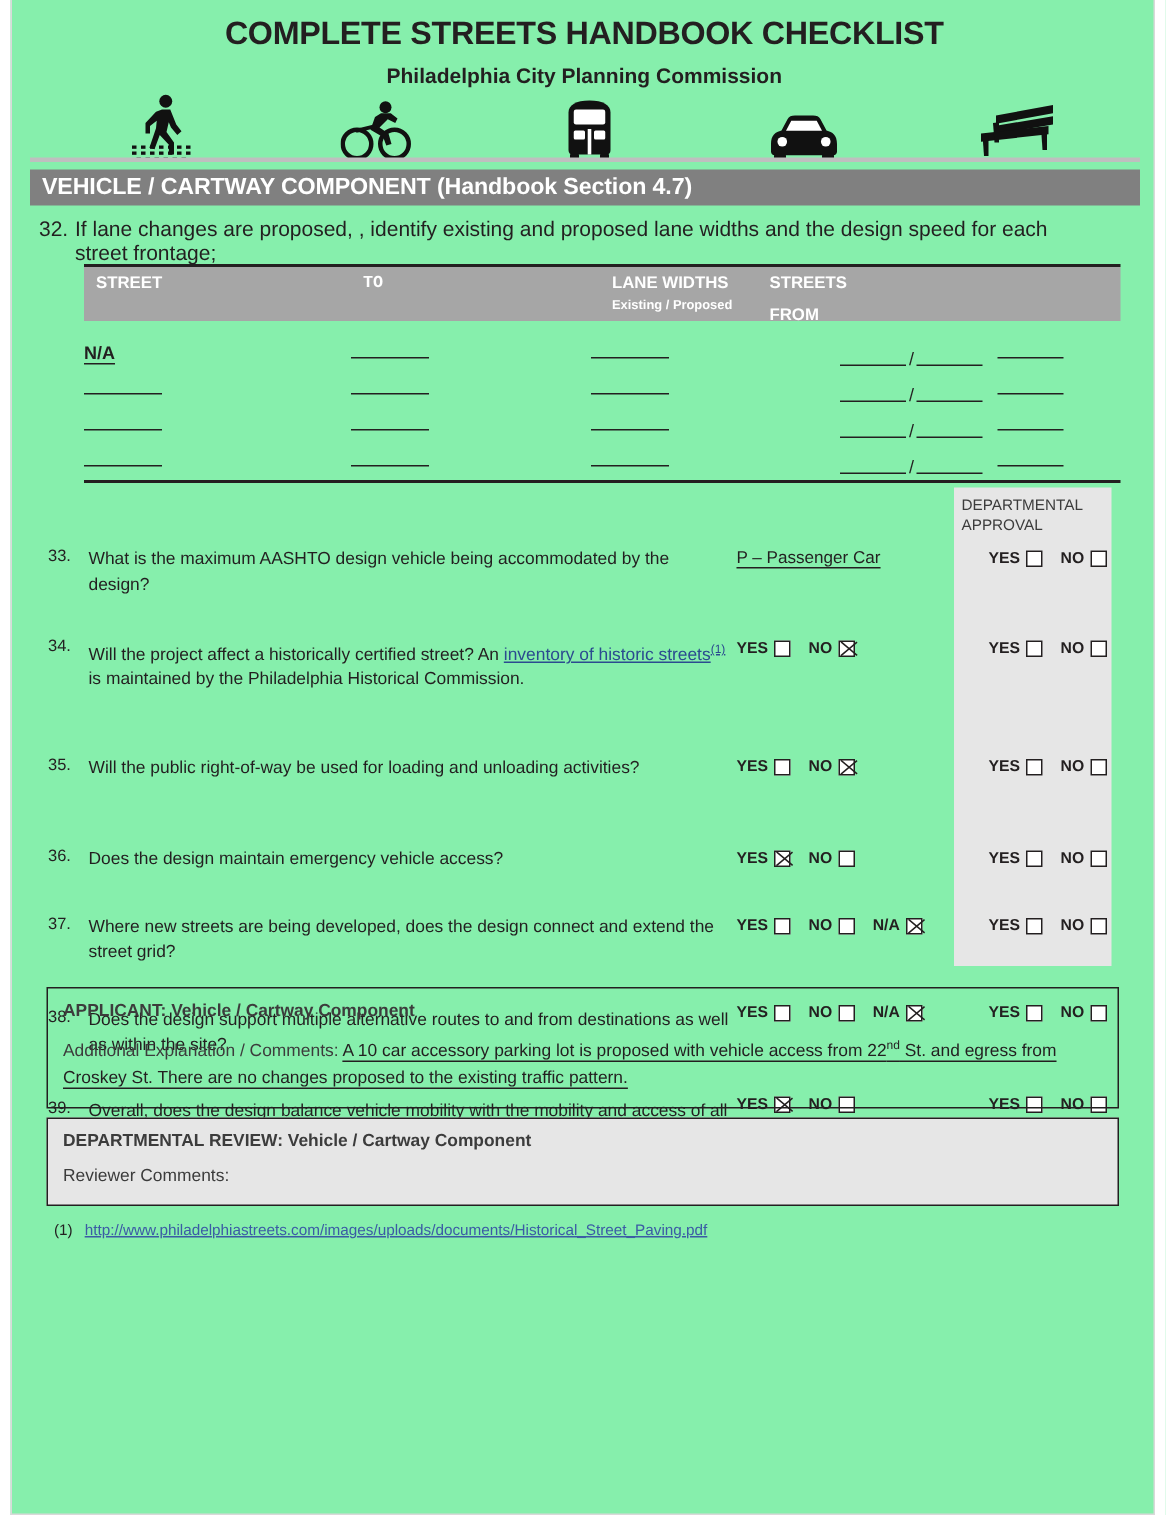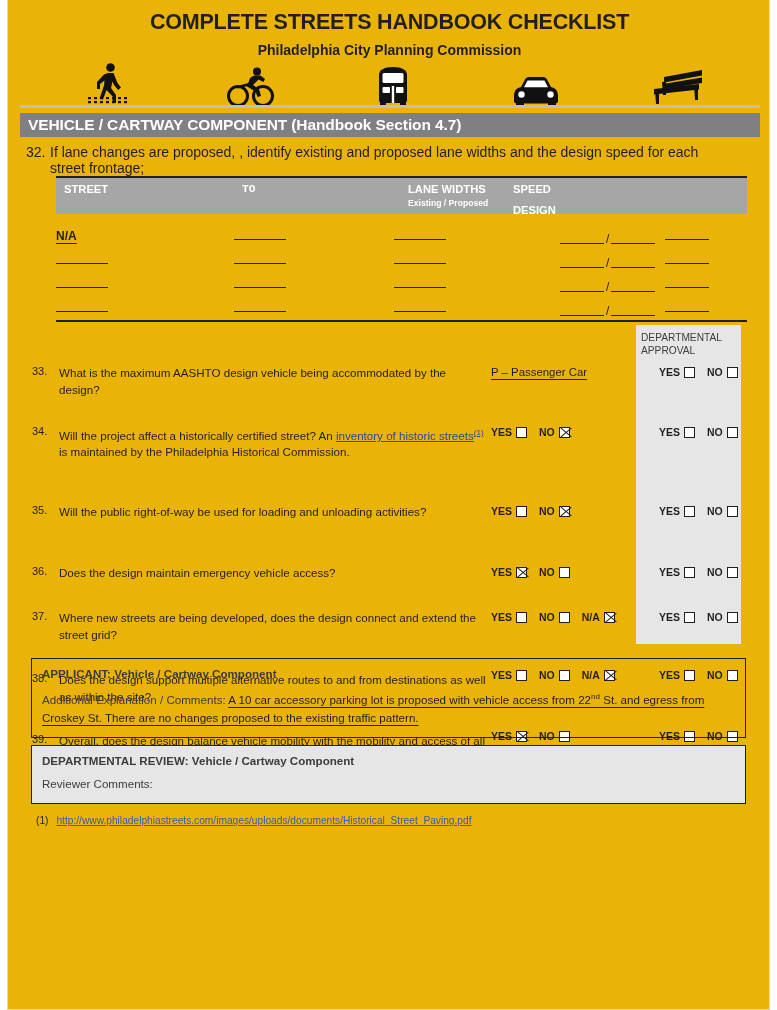--- a/index.html
+++ b/index.html
@@ -14,21 +14,21 @@
     position: relative;
     overflow: hidden;
   }
   .page {
     position: absolute;
     left: 7px; top: 0px;
     width: 763px; height: 1010px;
     border-left: 1px solid #d9d9d9;
     border-right: 1px solid #d9d9d9;
     border-bottom: 1px solid #d9d9d9;
-    background: #eab308;
+    background: #86efac;
   }
 
   
   .doc-title {
     position: absolute; left: 0; top: 10px; width: 763px;
     text-align: center;
     font-size: 21.5px; font-weight: bold; letter-spacing: -0.2px;
     color: #231f20;
   }
   .doc-subtitle {
@@ -292,22 +292,22 @@
   <div class="tbl">
     <div class="tbl-topline"></div>
     <div class="tbl-head">
       <div class="th th-street">STREET</div>
       <div class="th th-to">TO</div>
       <div class="th th-lane">
         <span>LANE WIDTHS</span>
         <span class="sub">Existing / Proposed</span>
       </div>
       <div class="th th-design">
-        <span>SPEED</span>
-        <span class="l2">DESIGN</span>
+        <span>STREETS</span>
+        <span class="l2">FROM</span>
       </div>
     </div>
     <div class="tbl-body">
 
       <div class="trow">
         <div class="cell c-street">
           <span class="cellvalue">N/A</span>
         </div>
         <div class="cell c-from"><span class="blank bl-52"></span></div>
         <div class="cell c-to"><span class="blank bl-52"></span></div>

